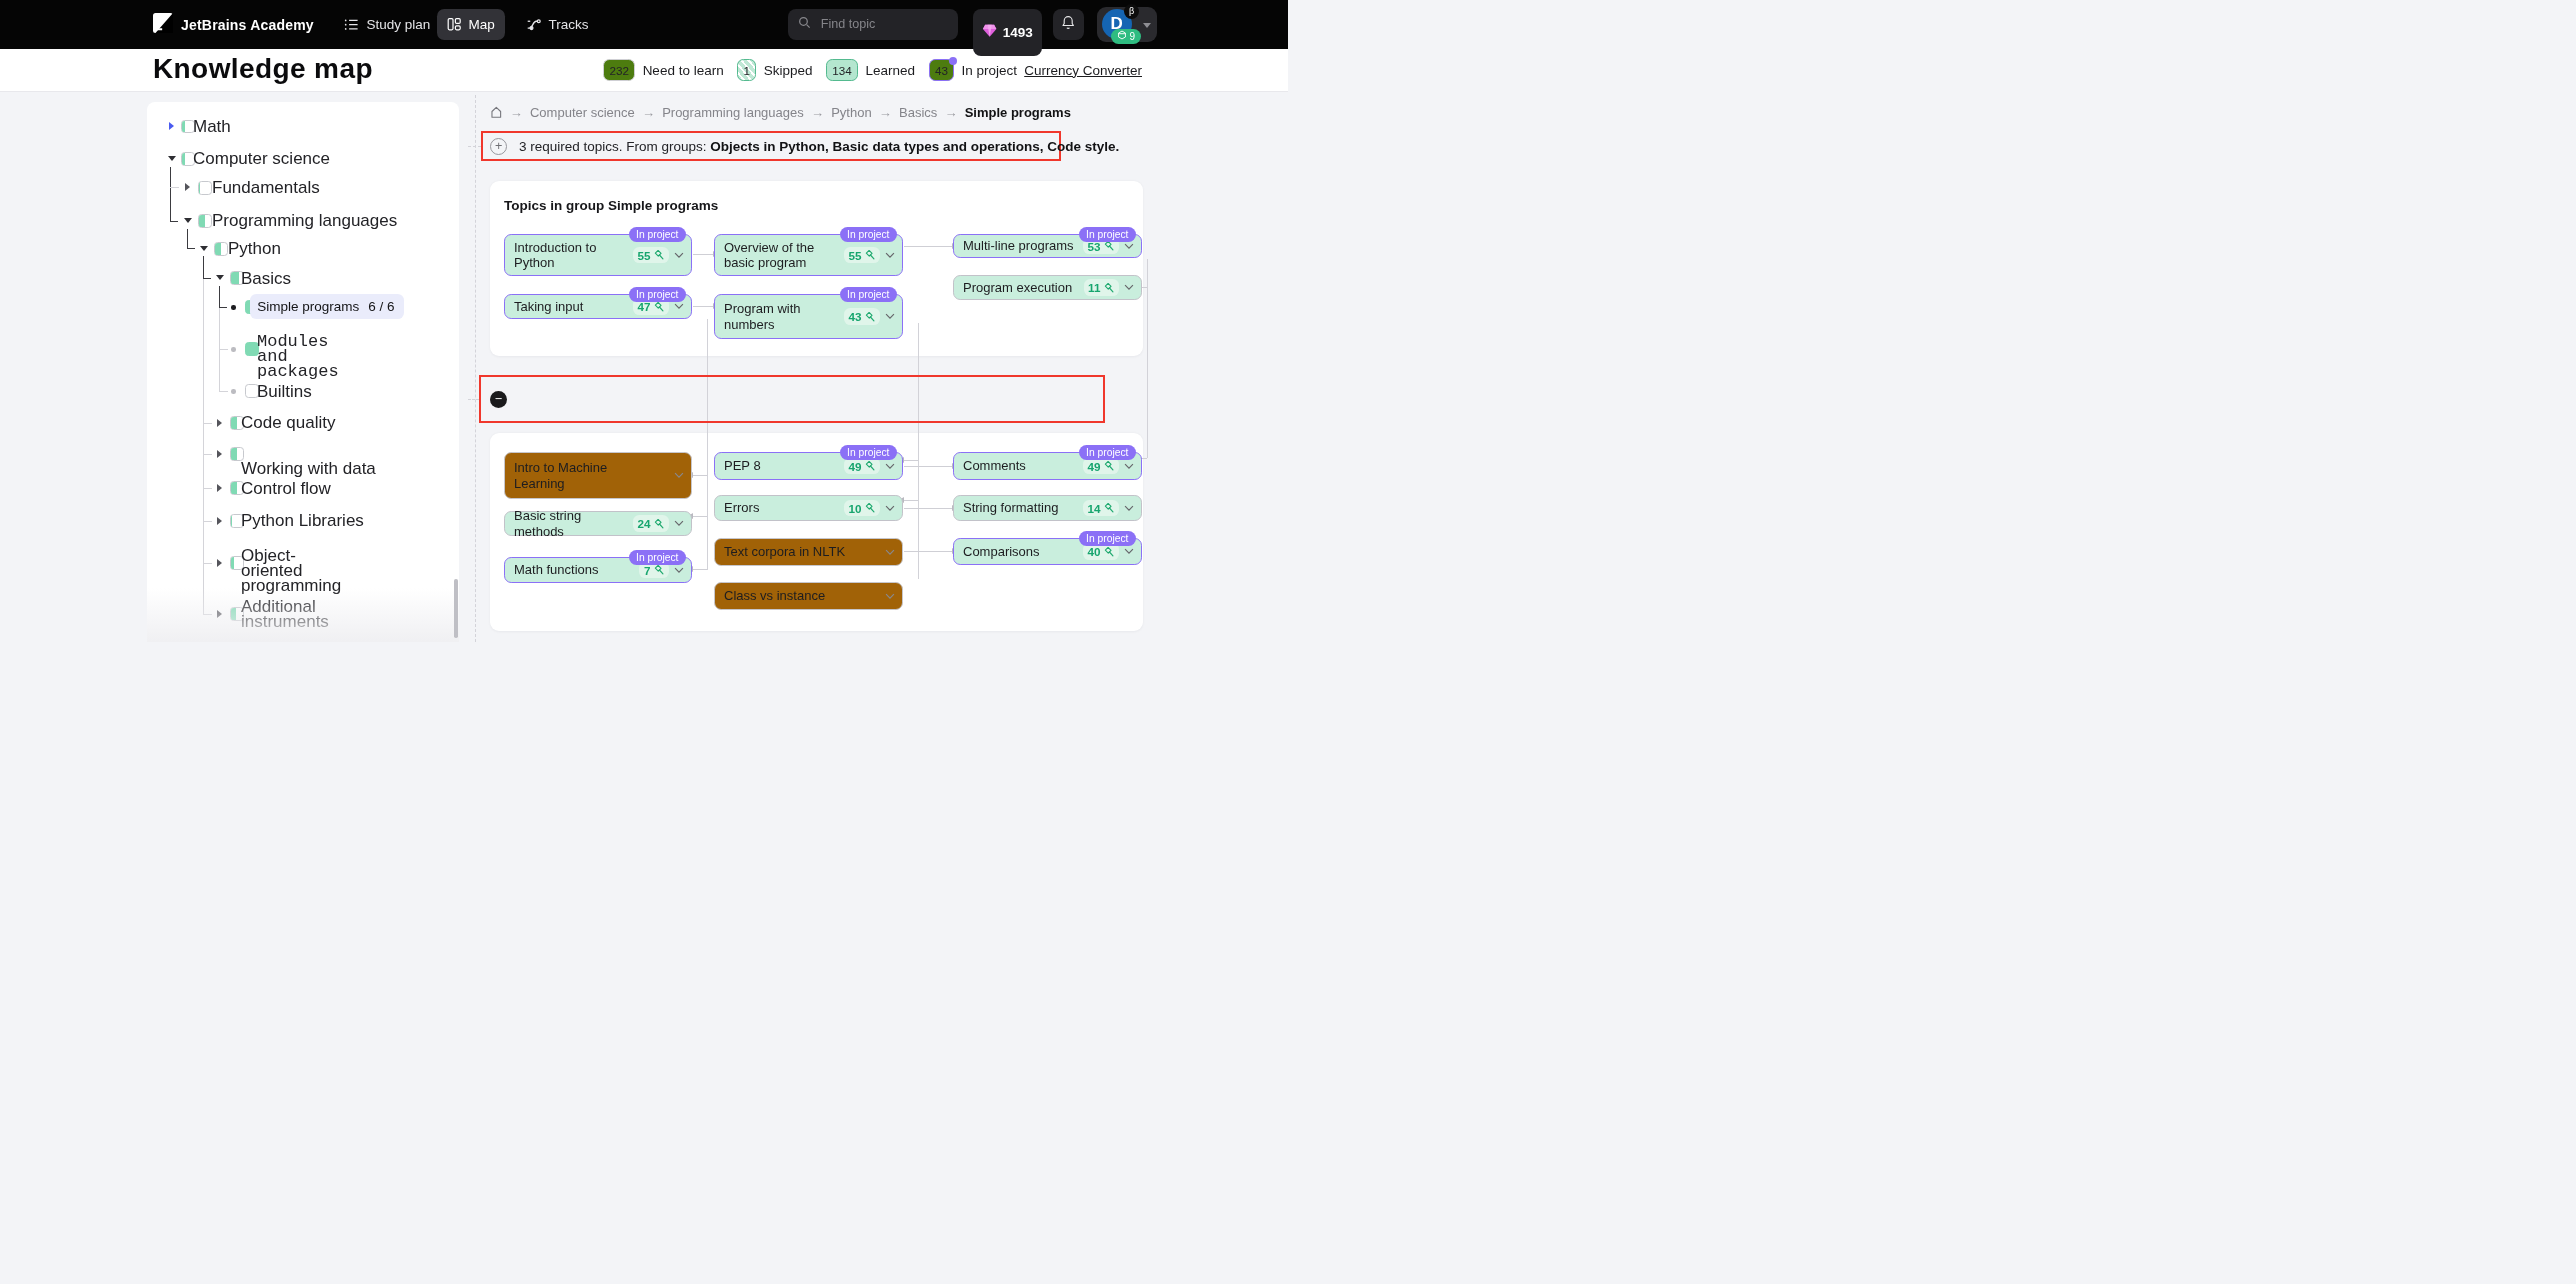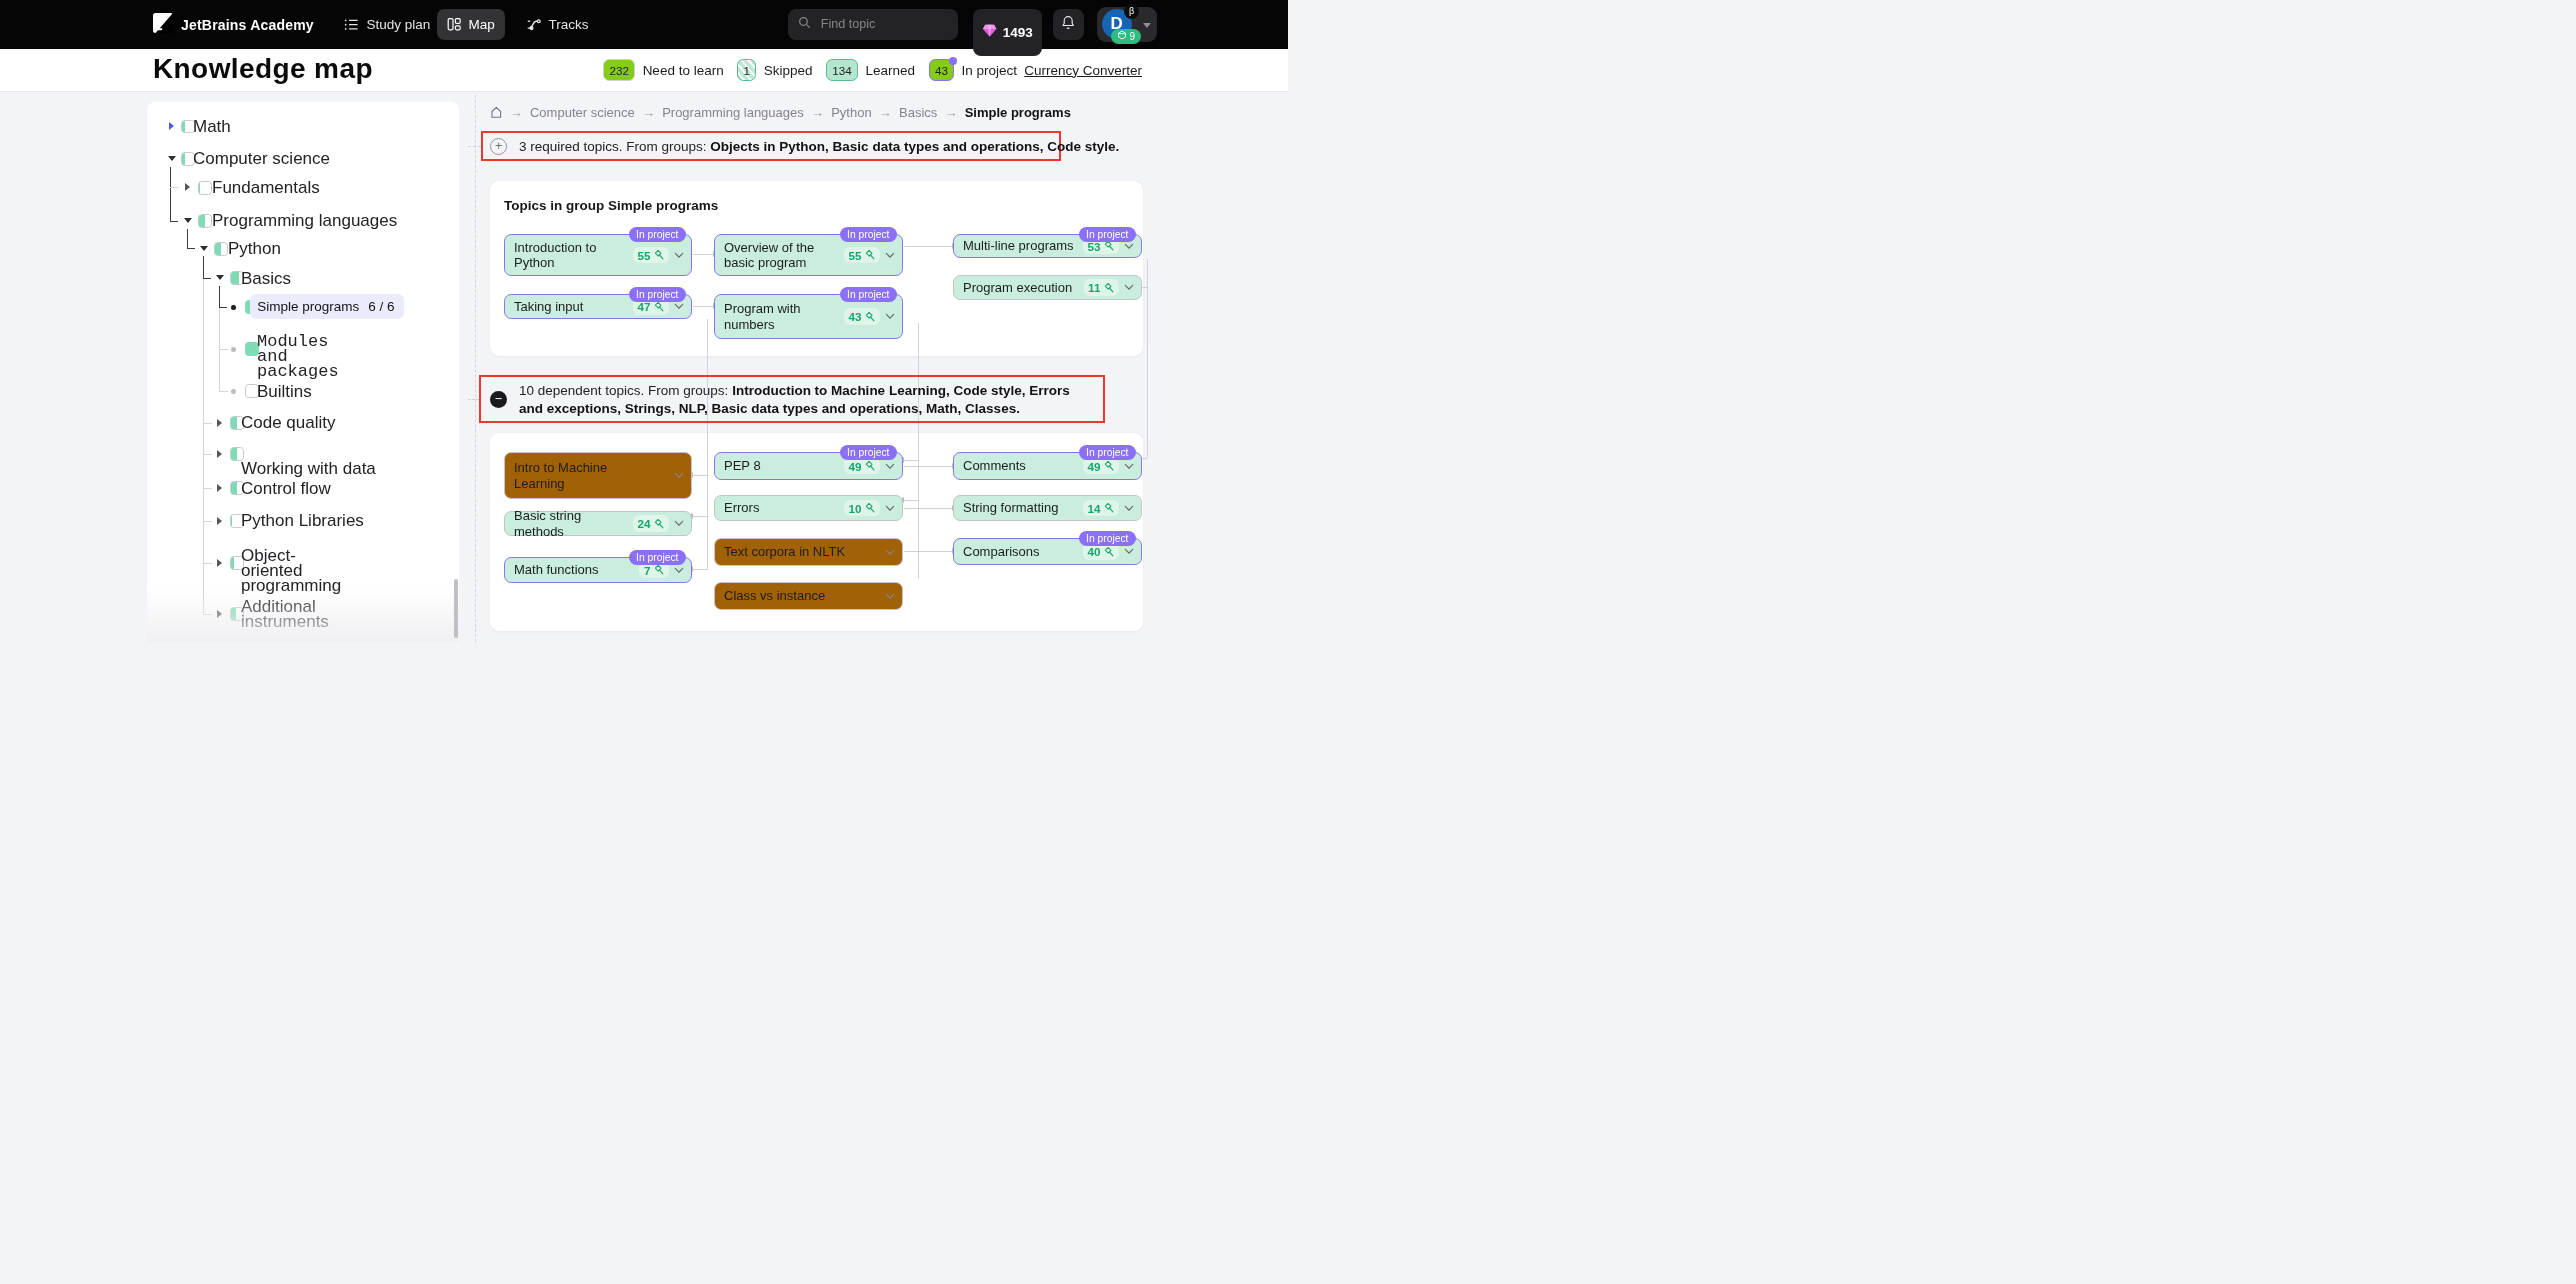--- a/index.html
+++ b/index.html
@@ -21,21 +21,21 @@
   #avatar-cluster{position:absolute;left:1097px;top:7.2px;width:60px;height:35px;background:#2a2a2e;border-radius:9px}
   #avatar-circle{position:absolute;left:4.5px;top:1.8px;width:30.5px;height:30.5px;border-radius:50%;background:#1565b3;color:#fff;font-size:17px;font-weight:bold;display:flex;align-items:center;justify-content:center}
   #beta-badge{position:absolute;left:27px;top:-3.6px;width:15.3px;height:15.3px;border-radius:50%;background:#0c0c0c;color:#fff;font-size:9px;display:flex;align-items:center;justify-content:center}
   #streak-badge{position:absolute;left:13.5px;top:21.6px;height:15.3px;border-radius:8px;background:#2fbc81;color:#fff;font-size:10px;display:flex;align-items:center;gap:2.7px;padding:0 6.3px}
   #avatar-caret{position:absolute;left:46px;top:16px;width:0;height:0;border-left:4.5px solid transparent;border-right:4.5px solid transparent;border-top:5.4px solid #8e8e93}
   
   #header{position:absolute;left:0;top:49px;width:1288px;height:42px;background:#fff;border-bottom:0.9px solid #e8e8ec;z-index:5}
   #page-title{position:absolute;left:153px;top:3.6px;font-size:28px;font-weight:800;letter-spacing:0.4px;color:#0b0b0d}
   #stats{position:absolute;right:146px;top:0;height:42px;display:flex;align-items:center;gap:13.5px}
   .stat{display:flex;align-items:center;gap:7.2px;font-size:13.5px;color:#1c1c1f;cursor:pointer}
-  .stat-badge{position:relative;min-width:16px;height:21.6px;border-radius:6.3px;display:flex;align-items:center;justify-content:center;padding:0 5.4px;font-size:11.7px;color:#232327;box-sizing:border-box;background:#84cc16;border:0.9px solid #cfcfd4}
+  .stat-badge{position:relative;min-width:16px;height:21.6px;border-radius:6.3px;display:flex;align-items:center;justify-content:center;padding:0 5.4px;font-size:11.7px;color:#232327;box-sizing:border-box;background:#4d7c0f;border:0.9px solid #cfcfd4}
   .stat-badge.striped{border:0.9px solid #54ba8f;background:repeating-linear-gradient(50deg,#bfe8d5 0 3.6px,#ffffff 3.6px 5.4px)}
   .stat-badge.green{border:0.9px solid #54ba8f;background:#b4e6cf}
   .stat-badge.purple{border:0.9px solid #8b70f6}
   .stat-dot{position:absolute;right:-3.6px;top:-3.6px;width:8px;height:8px;border-radius:50%;background:#8b70f6}
   .stat-link{text-decoration:underline;color:#1c1c1f}
   
   #sidebar{position:absolute;left:147px;top:102px;width:312px;height:540px;background:#fff;border-radius:8px 8px 0 0;z-index:2;overflow:hidden}
   #sidebar:after{content:"";position:absolute;left:0;bottom:0;width:100%;height:54px;background:linear-gradient(to bottom,rgba(240,240,243,0),rgba(238,238,241,.9))}
   .spine{position:absolute;width:0;border-left:1.3px solid #d4d4d9}
   .spine.dark{border-left-color:#3b3b40}
@@ -375,21 +375,20 @@
   <div class="panel" style="left:490px;top:181px;width:653px;height:175px"></div>
   <div id="panel1-title">Topics in group Simple programs</div>
   <div class="panel" style="left:490px;top:433px;width:653px;height:198px"></div>
 
   <div class="callout" style="left:481px;top:131px;width:580px;height:30px">
     <div class="co-circle plus" style="left:7.2px;top:4.5px">+</div>
     <div class="co-text" style="left:36px;top:5.4px;width:534px;white-space:nowrap"><span>3 required topics. From groups: </span><b>Objects in Python, Basic data types and operations, Code style.</b></div>
   </div>
   <div class="callout" style="left:479px;top:375px;width:626px;height:48px">
     <div class="co-circle minus" style="left:9px;top:13.5px">−</div>
-    <div class="co-text" style="left:38px;top:4.5px;width:575px"><span>10 dependent topics. From groups: </span><b>Introduction to Machine Learning, Code style, Errors and exceptions, Strings, NLP, Basic data types and operations, Math, Classes.</b></div>
   </div>
 
   <div id="cards">
       <div class="card cs-gp" style="left: 504px; top: 234px; width: 188px; height: 42px;">
         <div class="ip-badge">In project</div>
         <div class="clabel" style="width: 101px;">Introduction to Python</div>
         <div class="cright">
           <div class="cpill">
             <div>55</div>
             <div style="display: flex;">

